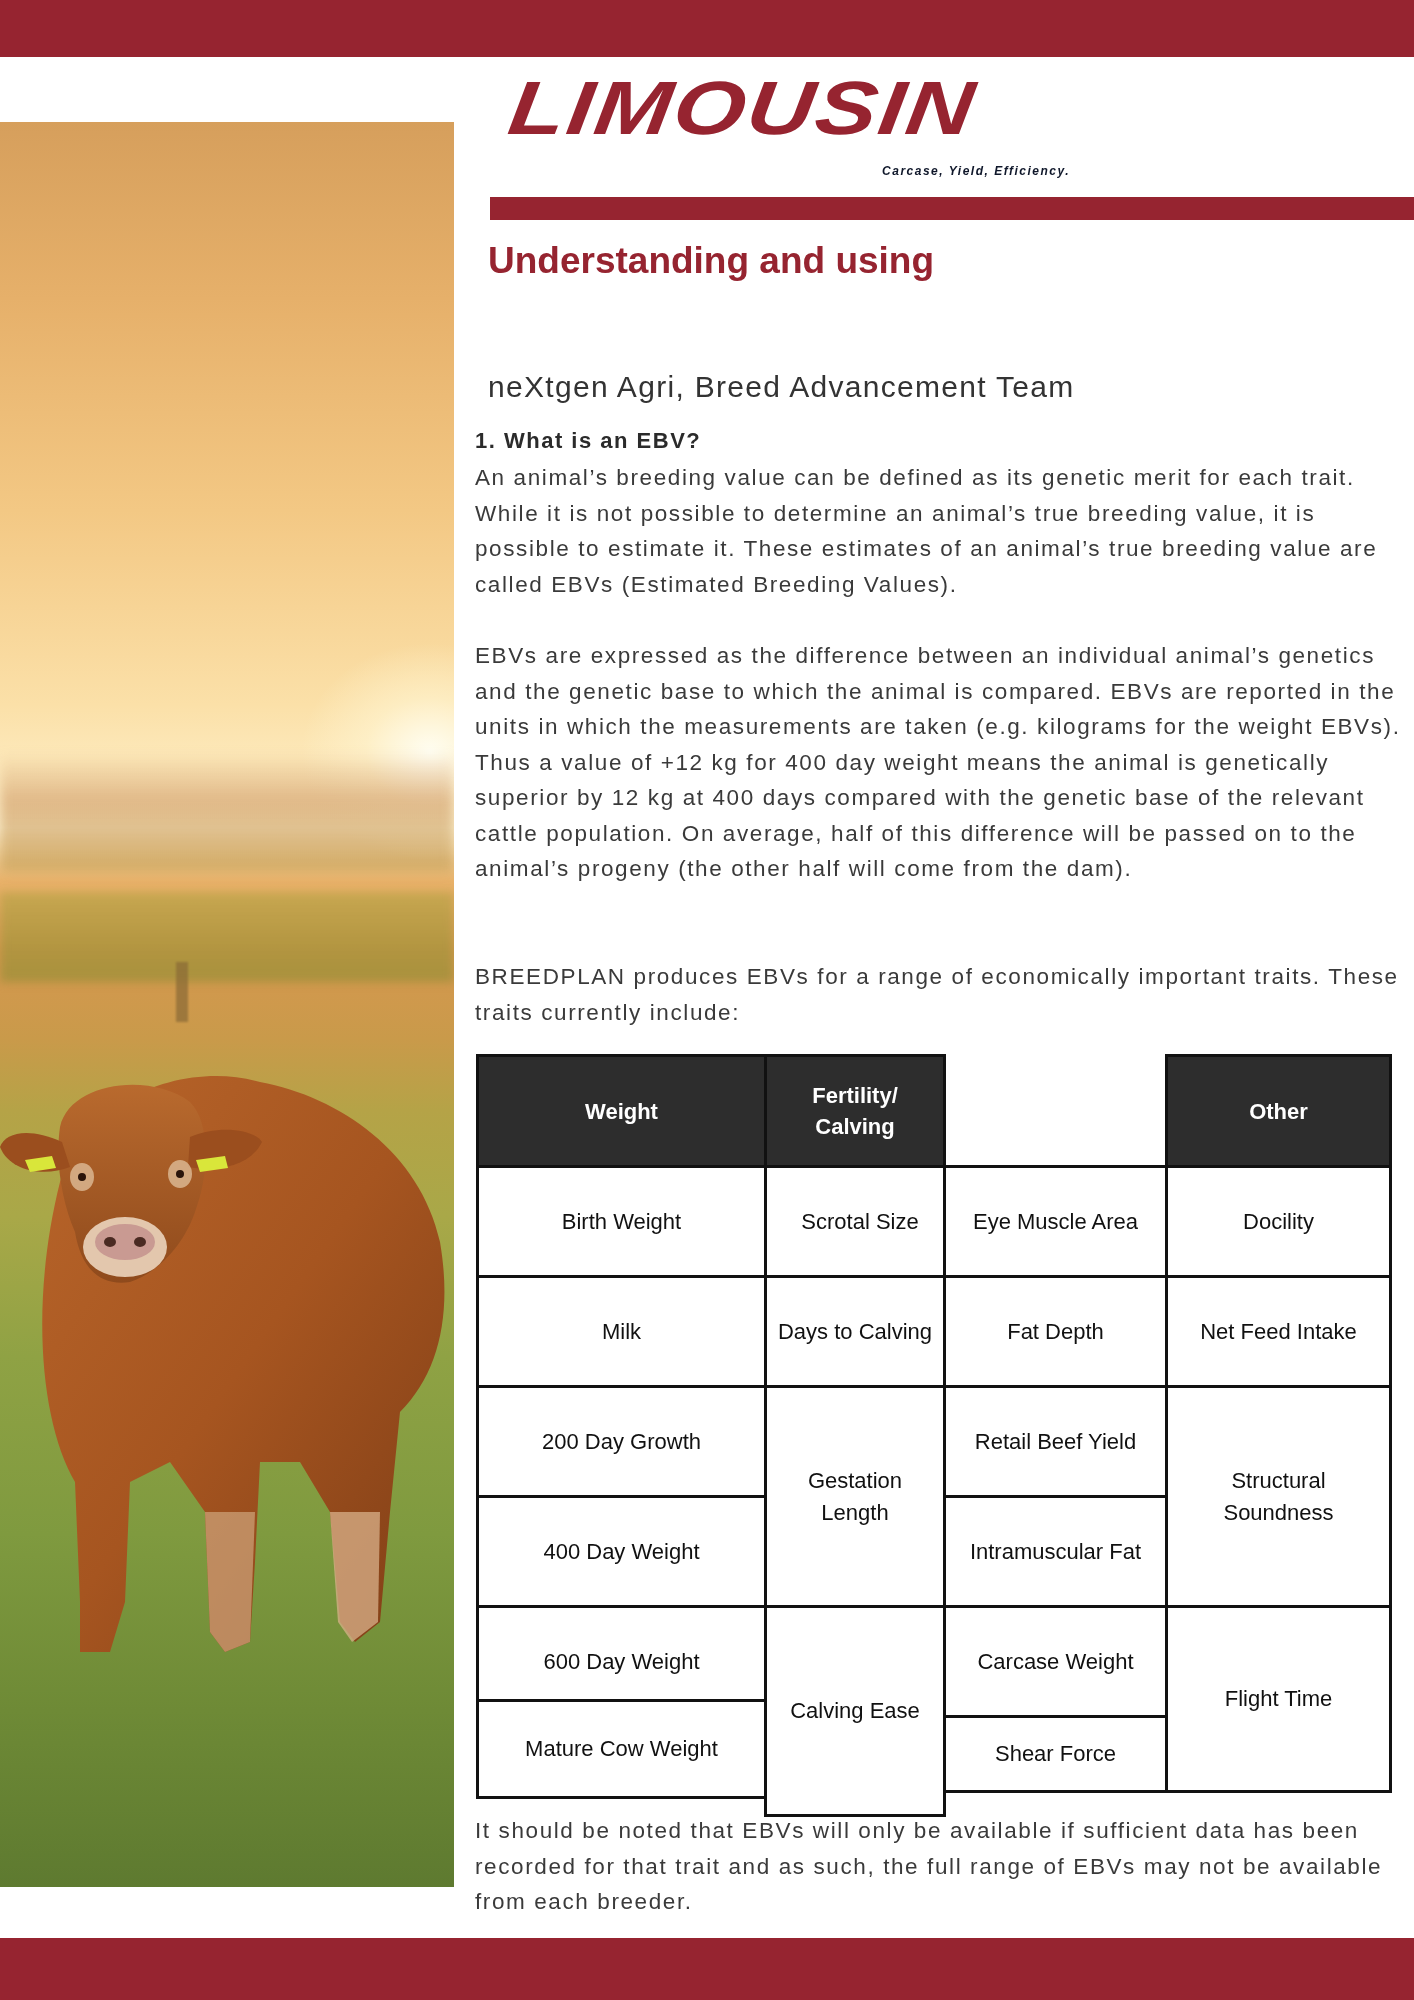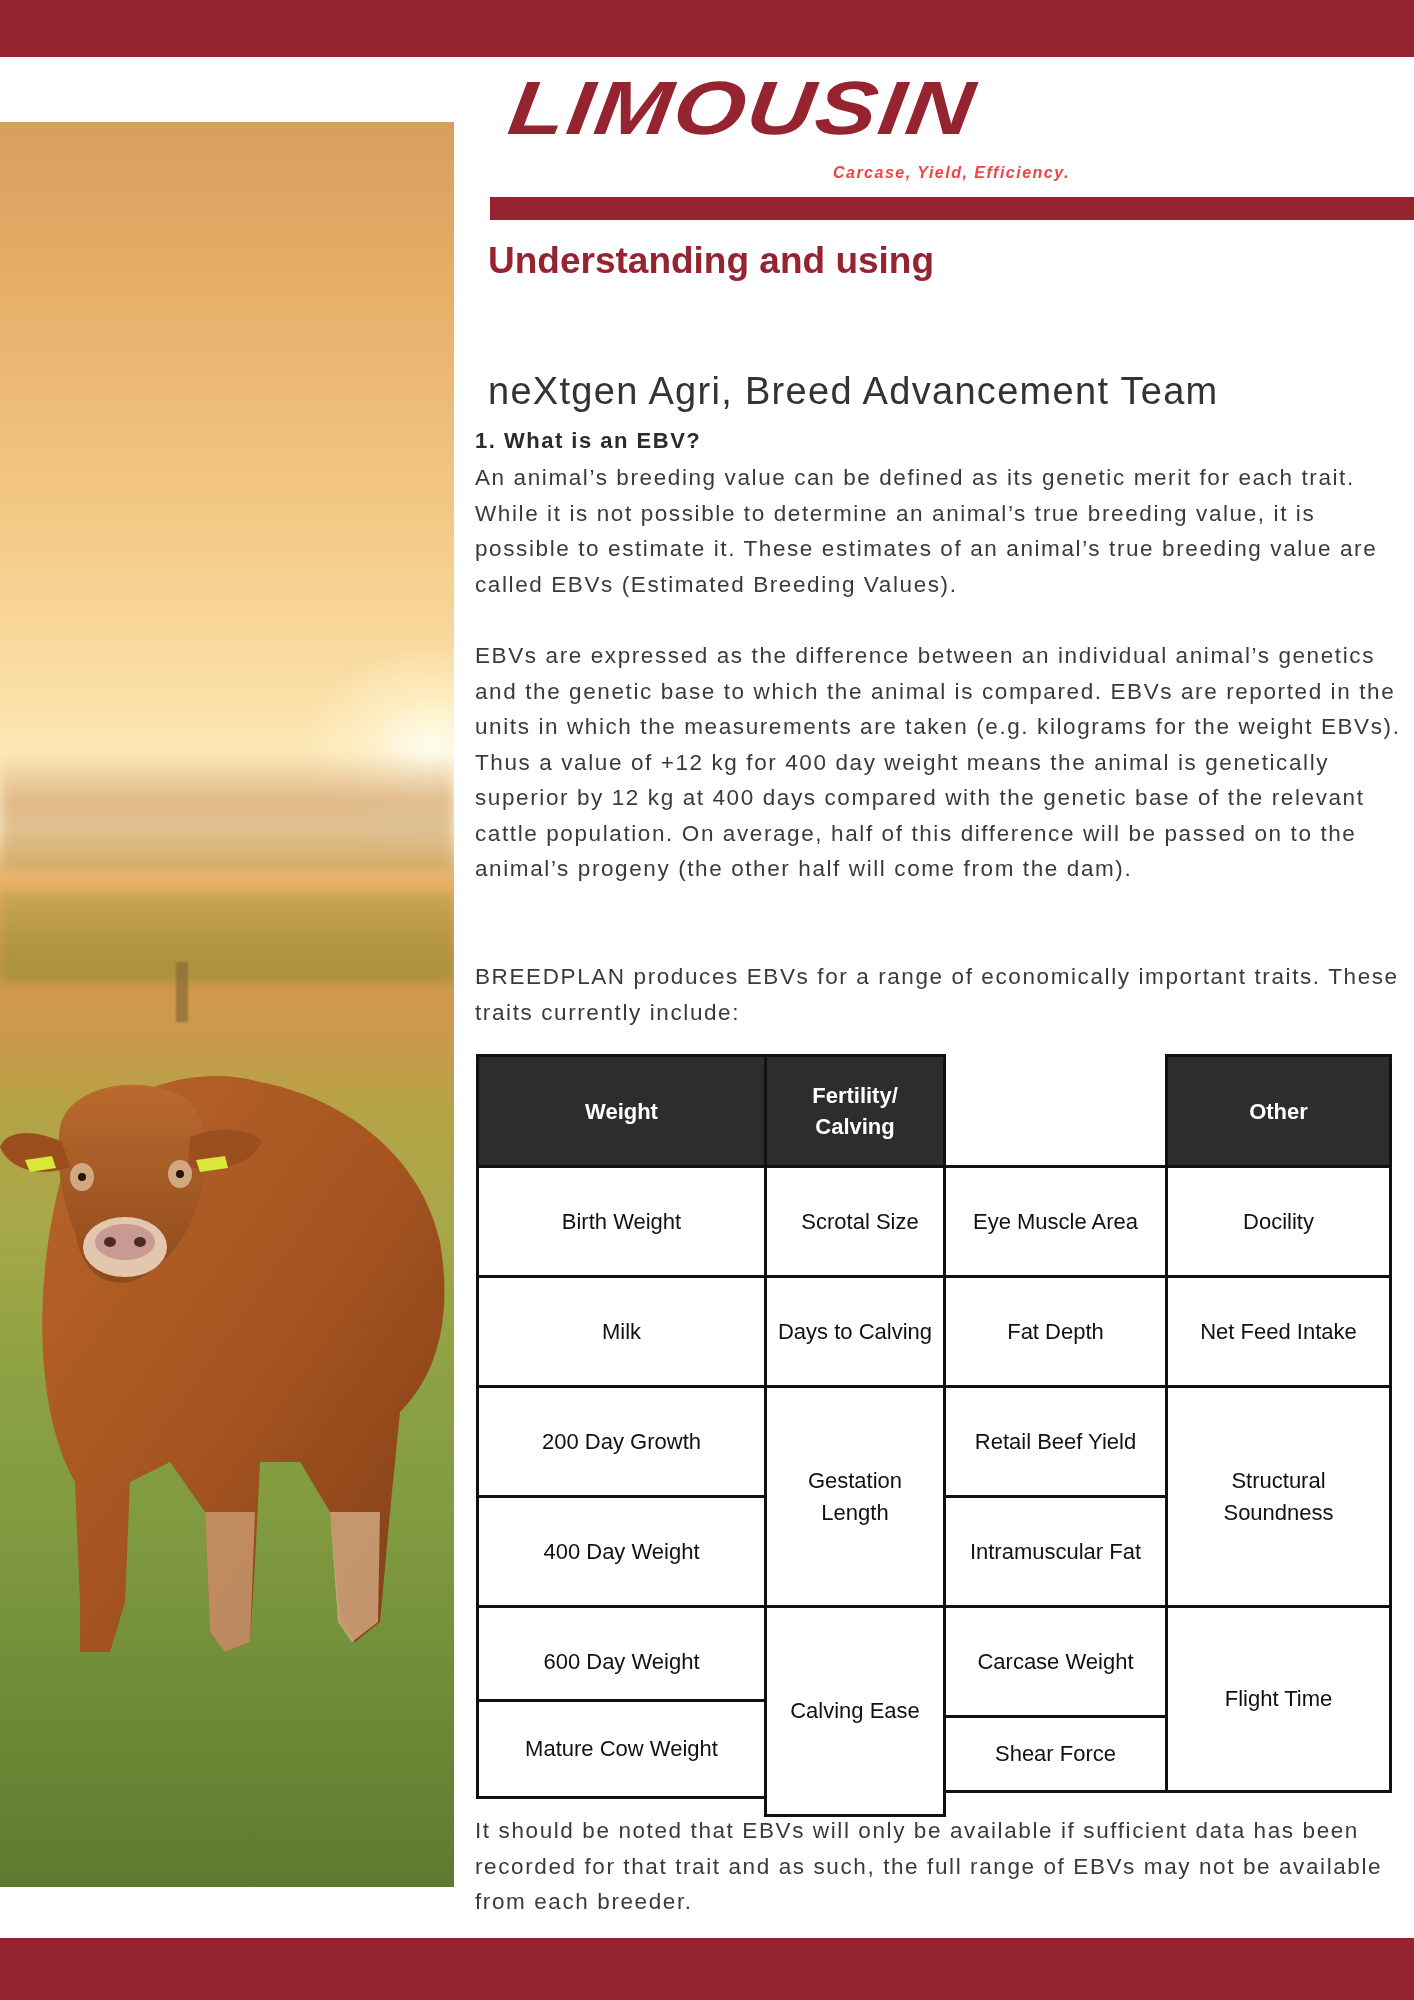--- a/index.html
+++ b/index.html
@@ -43,33 +43,33 @@
   }
   .logo-word {
     position: absolute; left: 0; top: -8px;
     font-family: "Liberation Sans", sans-serif; font-weight: 700; font-style: italic;
     font-size: 92px; letter-spacing: 2px; color: #962430; line-height: 1;
     transform: skewX(-8deg) scaleY(0.82); transform-origin: left top;
   }
   .logo-tagline {
     position: absolute; right: 15px; top: 86px;
     font-family: "Liberation Sans", sans-serif; font-weight: 700; font-style: italic;
-    font-size: 16px; letter-spacing: 1.5px; color: #ef4444;
+    font-size: 12px; letter-spacing: 1.5px; color: #0f172a;
   }
   .red-rule { position: absolute; left: 490px; top: 197px; width: 924px; height: 23px; background: #962430; }
 
   
   .title {
     position: absolute; left: 488px; top: 228px; width: 900px;
     font-family: "Liberation Sans", sans-serif; font-weight: 700;
     font-size: 37px; line-height: 66px; color: #962430; margin: 0;
   }
   .subtitle {
     position: absolute; left: 488px; top: 370px;
-    font-size: 38px; color: #333333; letter-spacing: 1.3px; font-weight: 400;
+    font-size: 30px; color: #333333; letter-spacing: 1.3px; font-weight: 400;
   }
   .section-heading {
     position: absolute; left: 475px; top: 428px;
     font-size: 22px; font-weight: 700; color: #2b2b2b; letter-spacing: 1.5px;
   }
   .para {
     position: absolute; left: 475px; width: 940px;
     font-size: 22.5px; line-height: 35.5px; color: #3a3a3a; letter-spacing: 1.6px; margin: 0;
   }
   .p1 { top: 460px; }

